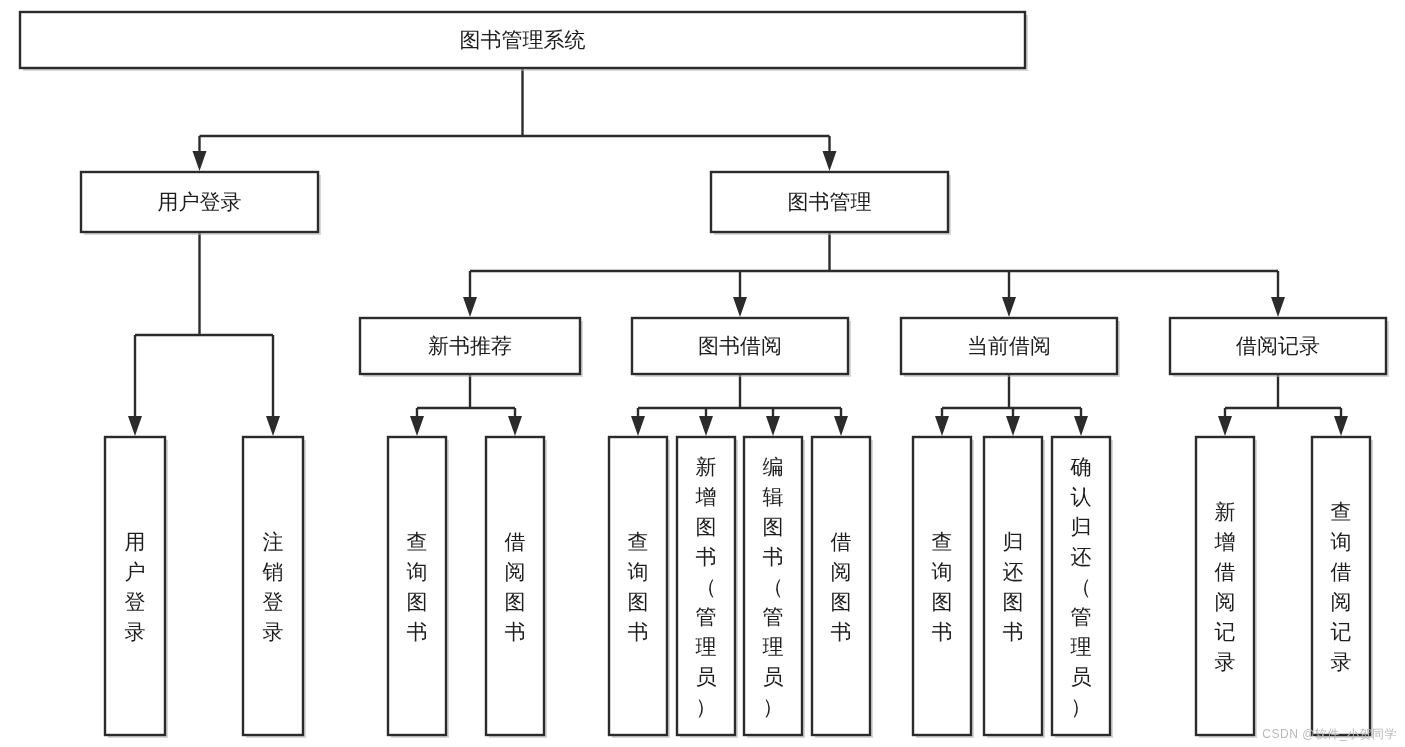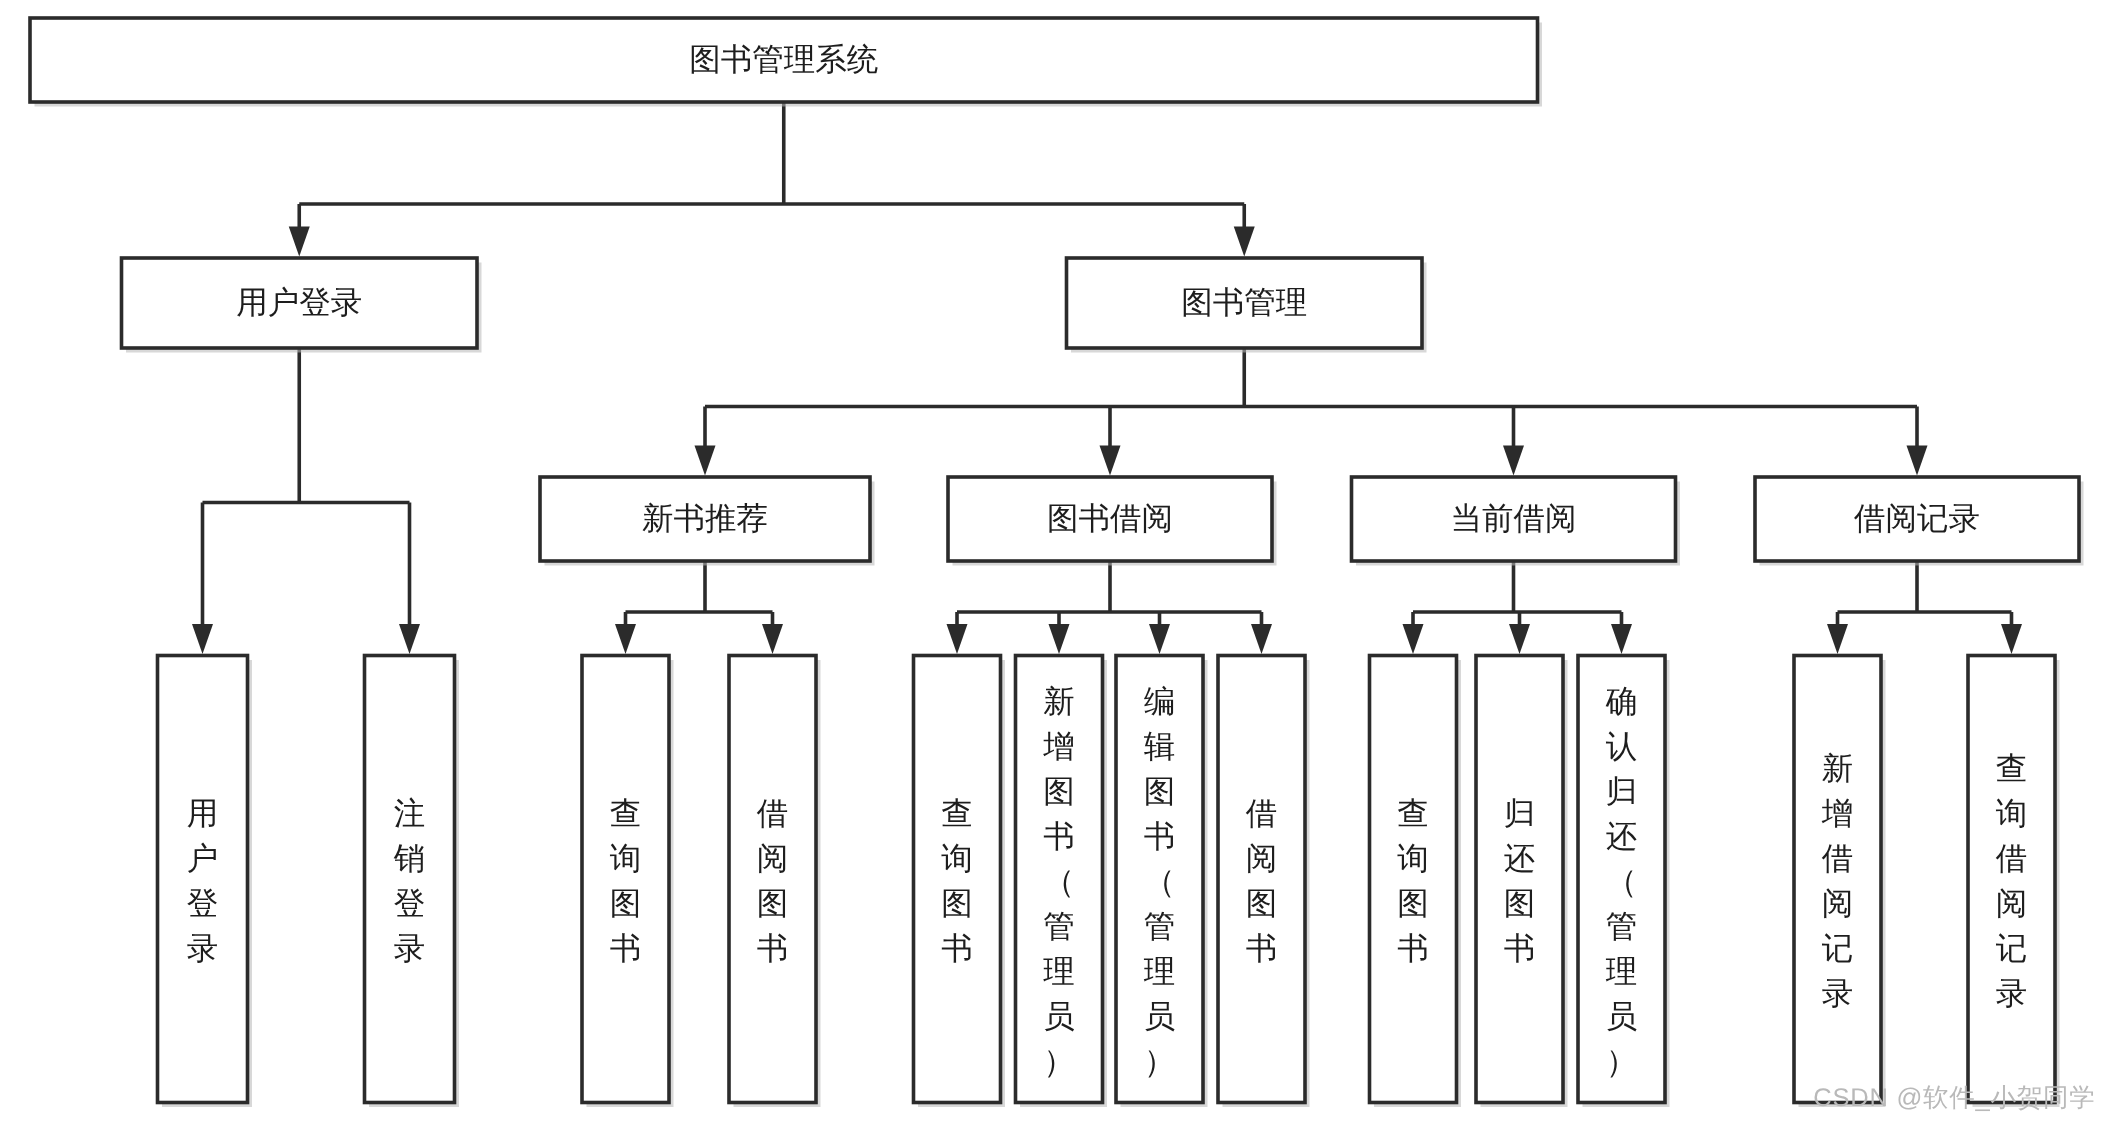--- a/index.html
+++ b/index.html
@@ -60,21 +60,21 @@
     font-family: "Liberation Sans", "DejaVu Sans", sans-serif;
     font-size: 21px;
     fill: #1d1d1d;
     text-anchor: middle;
   }
   .watermark-text {
     position: absolute;
     right: 8px;
     bottom: 4px;
     font-family: "Liberation Sans", "DejaVu Sans", sans-serif;
-    font-size: 17px;
+    font-size: 12px;
     color: #b9b9b9;
     letter-spacing: 0.5px;
     white-space: nowrap;
     user-select: none;
   }
 </style>
 </head>
 <body>
 
 <div id="diagram-root">

